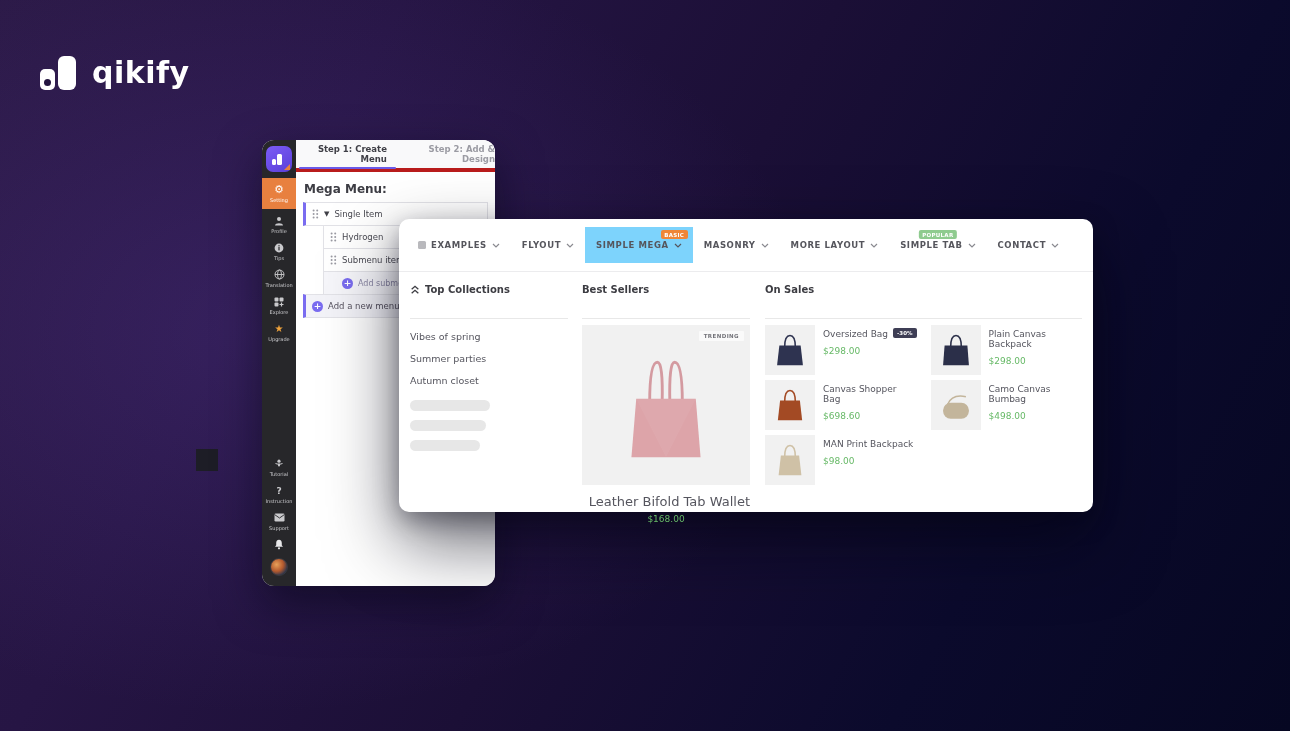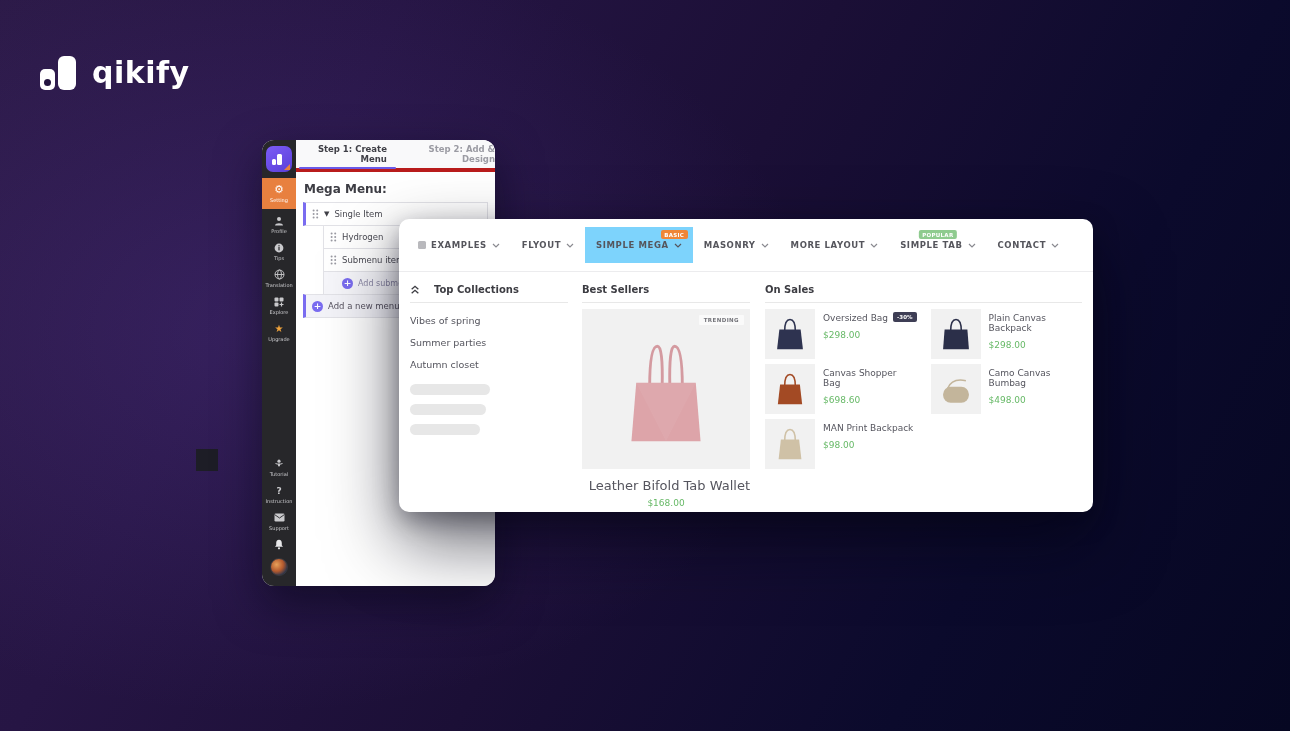--- a/index.html
+++ b/index.html
@@ -102,22 +102,22 @@
   .nav-grid-icon { width:8px; height:8px; background:#b9b9bd; border-radius:1.5px; }
   .nav-badge {
     position:absolute; top:3px; font-size:5.5px; font-weight:700; color:#fff;
     padding:1.5px 3.5px; border-radius:2px; letter-spacing:0.3px;
   }
   .badge-basic { right:5px; background:#ef8636; }
   .badge-popular { left:50%; transform:translateX(-50%); background:#8fcb8f; }
 
   .mega-content { flex:1; display:flex; padding:12px 11px 0 11px; }
   .col-header {
-    display:flex; align-items:center; gap:14px; font-size:10px; font-weight:700; color:#3c3c42;
-    padding-bottom:7px; border-bottom:1px solid #e8e8e8;
+    display:flex; align-items:center; gap:5px; font-size:10px; font-weight:700; color:#3c3c42;
+    padding-bottom:23px; border-bottom:1px solid #e8e8e8;
   }
   .col-collections { width:158px; margin-right:14px; }
   .collection-item { font-size:9.5px; color:#55555e; padding:5.5px 0; }
   .skeleton { height:11px; border-radius:6px; background:#e7e7e7; margin:9px 0; }
   .sk-1 { width:80px; } .sk-2 { width:76px; } .sk-3 { width:70px; }
 
   .col-bestsellers { width:168px; margin-right:15px; }
   .hero-image {
     position:relative; margin-top:6px; height:160px; background:#f1f1f1;
     display:flex; align-items:center; justify-content:center;

